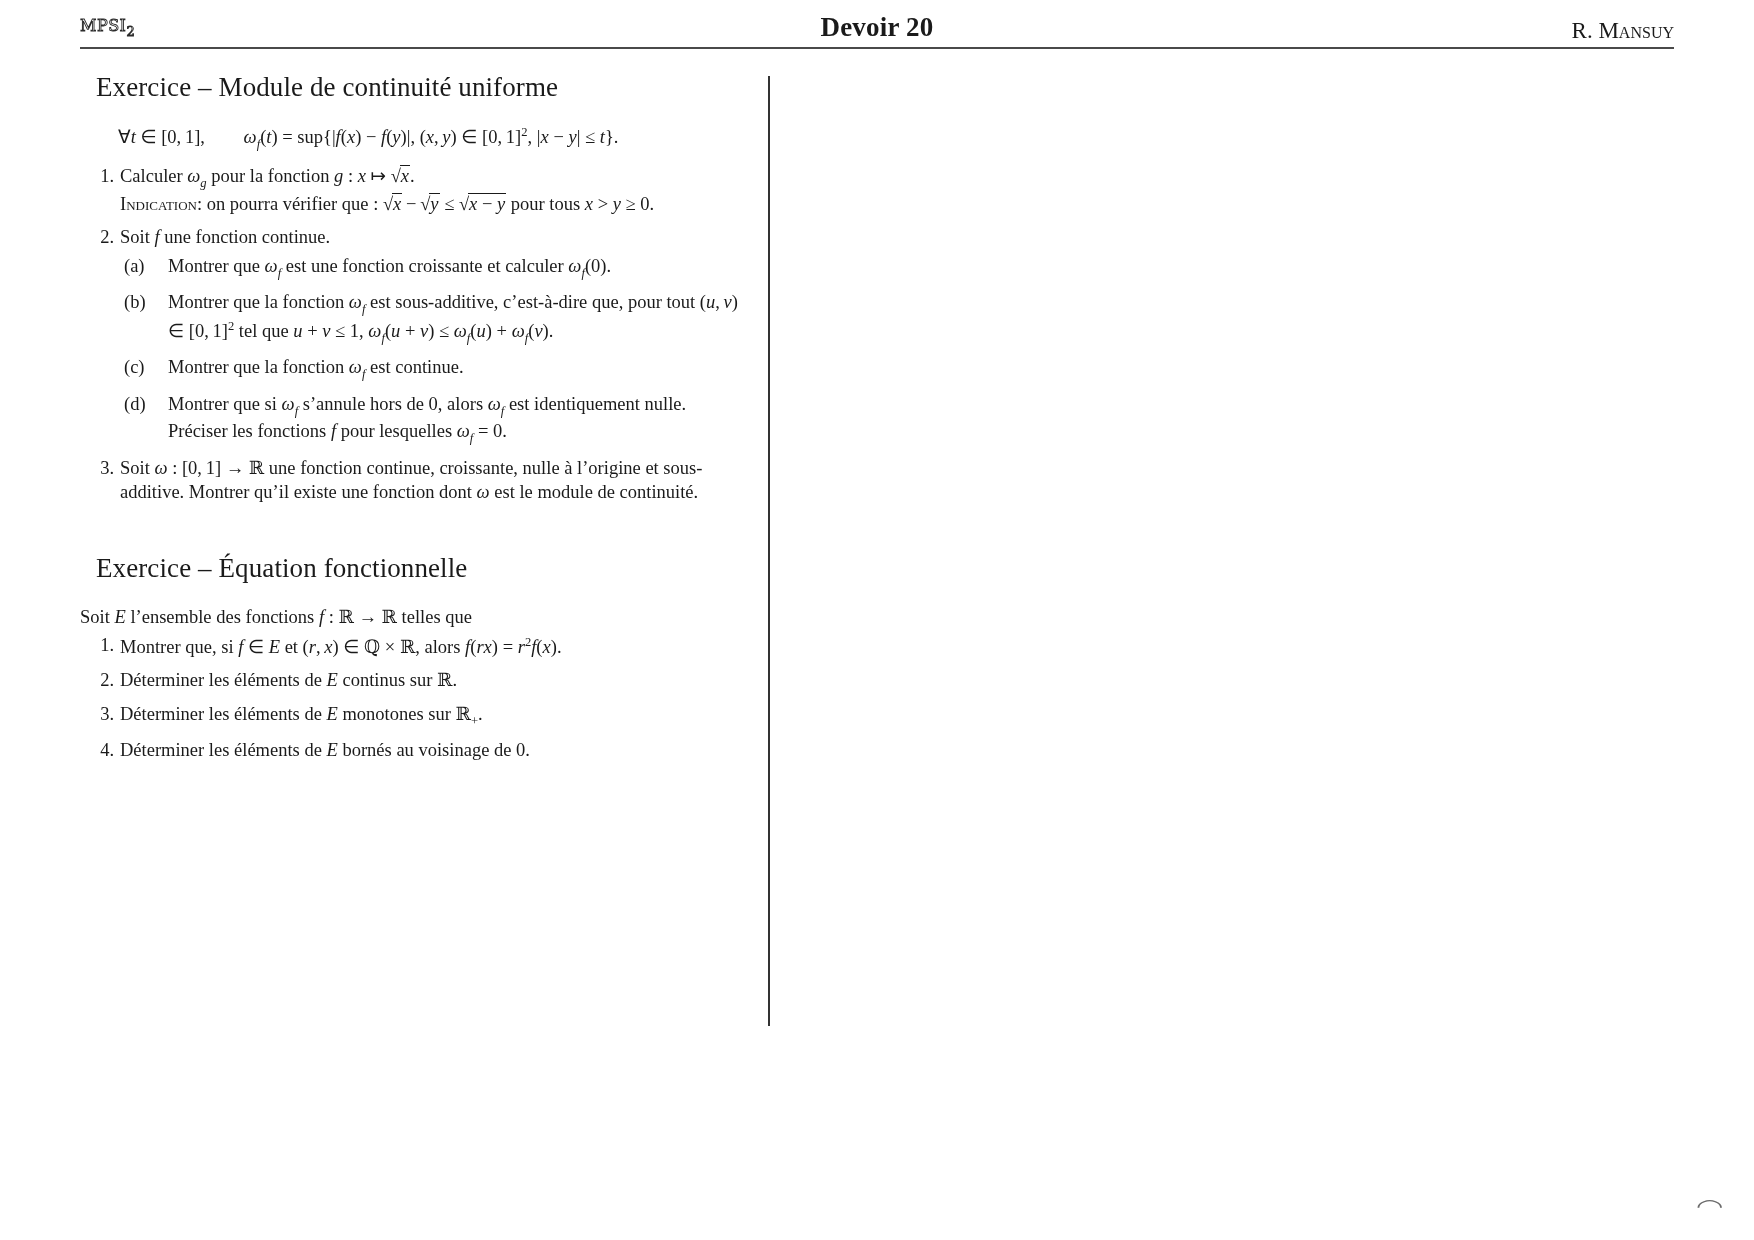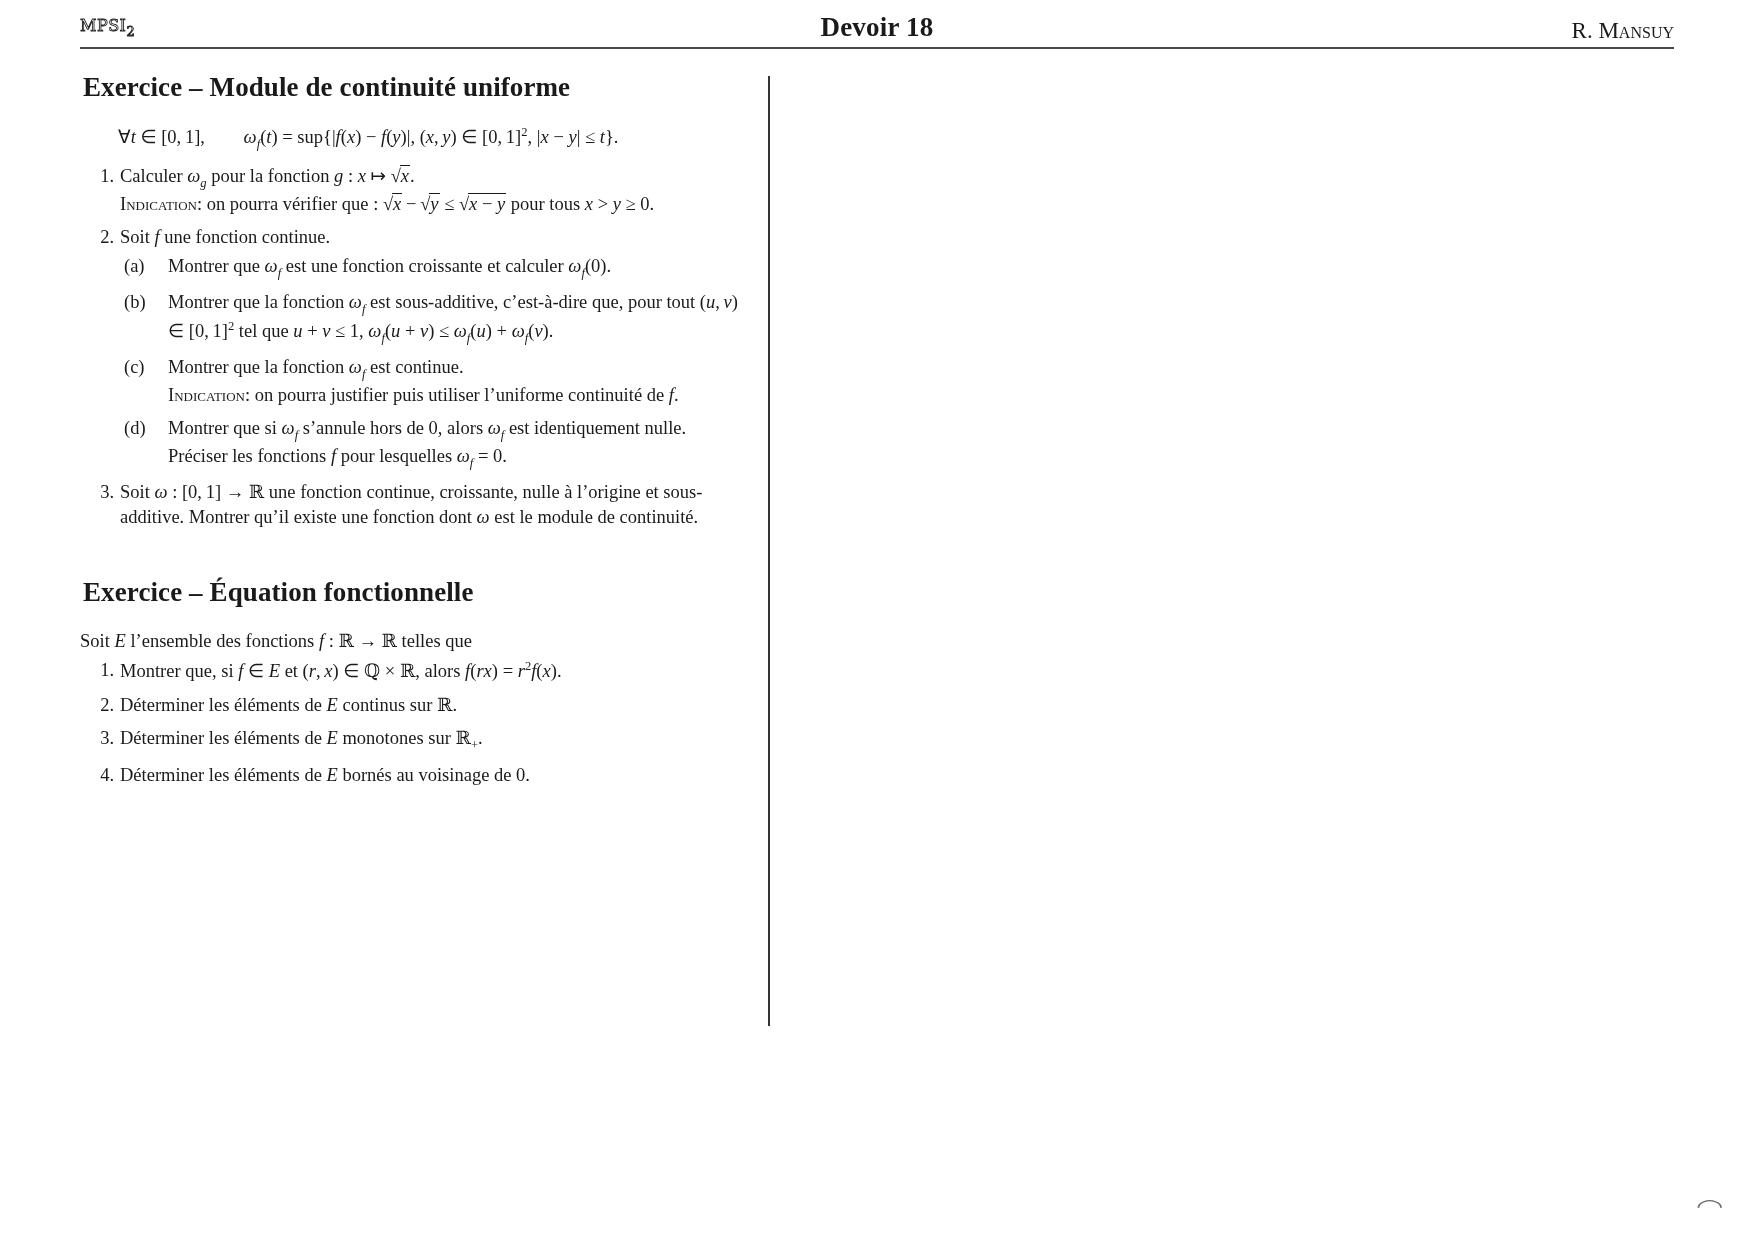--- a/index.html
+++ b/index.html
@@ -76,22 +76,22 @@
     position: absolute;
     left: 80px;
     top: 70px;
     width: 665px;
     font-size: 18.5px;
     line-height: 1.33;
   }
 
   h2.ex-title {
     font-size: 27px;
-    font-weight: bold;
-    margin: 0 0 18px 3px;
+    font-weight: normal;
+    margin: 0 0 18px 16px;
     letter-spacing: 0.1px;
   }
   h2.ex-title.second { margin-top: 46px; }
 
   p.intro { margin: 0 0 4px 0; text-align: justify; }
 
   .display {
     margin: 14px 0 12px 0;
     padding-left: 38px;
   }
@@ -159,21 +159,21 @@
     transform: scaleX(1.6);
   }
 </style>
 </head>
 <body>
 
 <div class="page-header">
   <div class="head-left">
     <span class="bb">MPSI</span><sub class="bb">2</sub>
   </div>
-  <div class="head-center">Devoir 18</div>
+  <div class="head-center">Devoir 20</div>
   <div class="head-right sc">R. Mansuy</div>
 </div>
 <div class="head-rule"></div>
 
 <div class="v-rule"></div>
 
 <div class="column">
 
   <h2 class="ex-title">Exercice – Module de continuité uniforme</h2>
 
@@ -231,24 +231,20 @@
             <i class="m">ω</i><sub class="e">f</sub>(<i class="m">u</i>) +
             <i class="m">ω</i><sub class="e">f</sub>(<i class="m">v</i>).
           </span>
         </li>
 
         <li>
           <span class="num">(c)</span>
           <span>
             Montrer que la fonction <i class="m">ω</i><sub class="e">f</sub> est continue.
           </span>
-          <span class="hint">
-            <span class="lbl">Indication:</span>
-            on pourra justifier puis utiliser l’uniforme continuité de <i class="m">f</i>.
-          </span>
         </li>
 
         <li>
           <span class="num">(d)</span>
           <span>
             Montrer que si <i class="m">ω</i><sub class="e">f</sub> s’annule hors de 0, alors
             <i class="m">ω</i><sub class="e">f</sub> est identiquement nulle.
           </span>
           <span class="cont">
             Préciser les fonctions <i class="m">f</i> pour lesquelles

